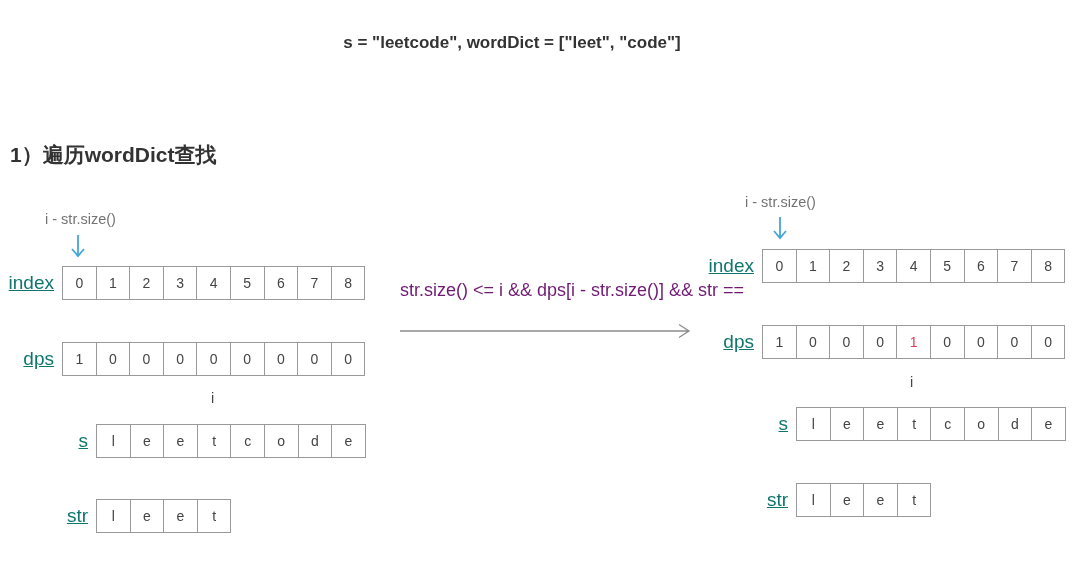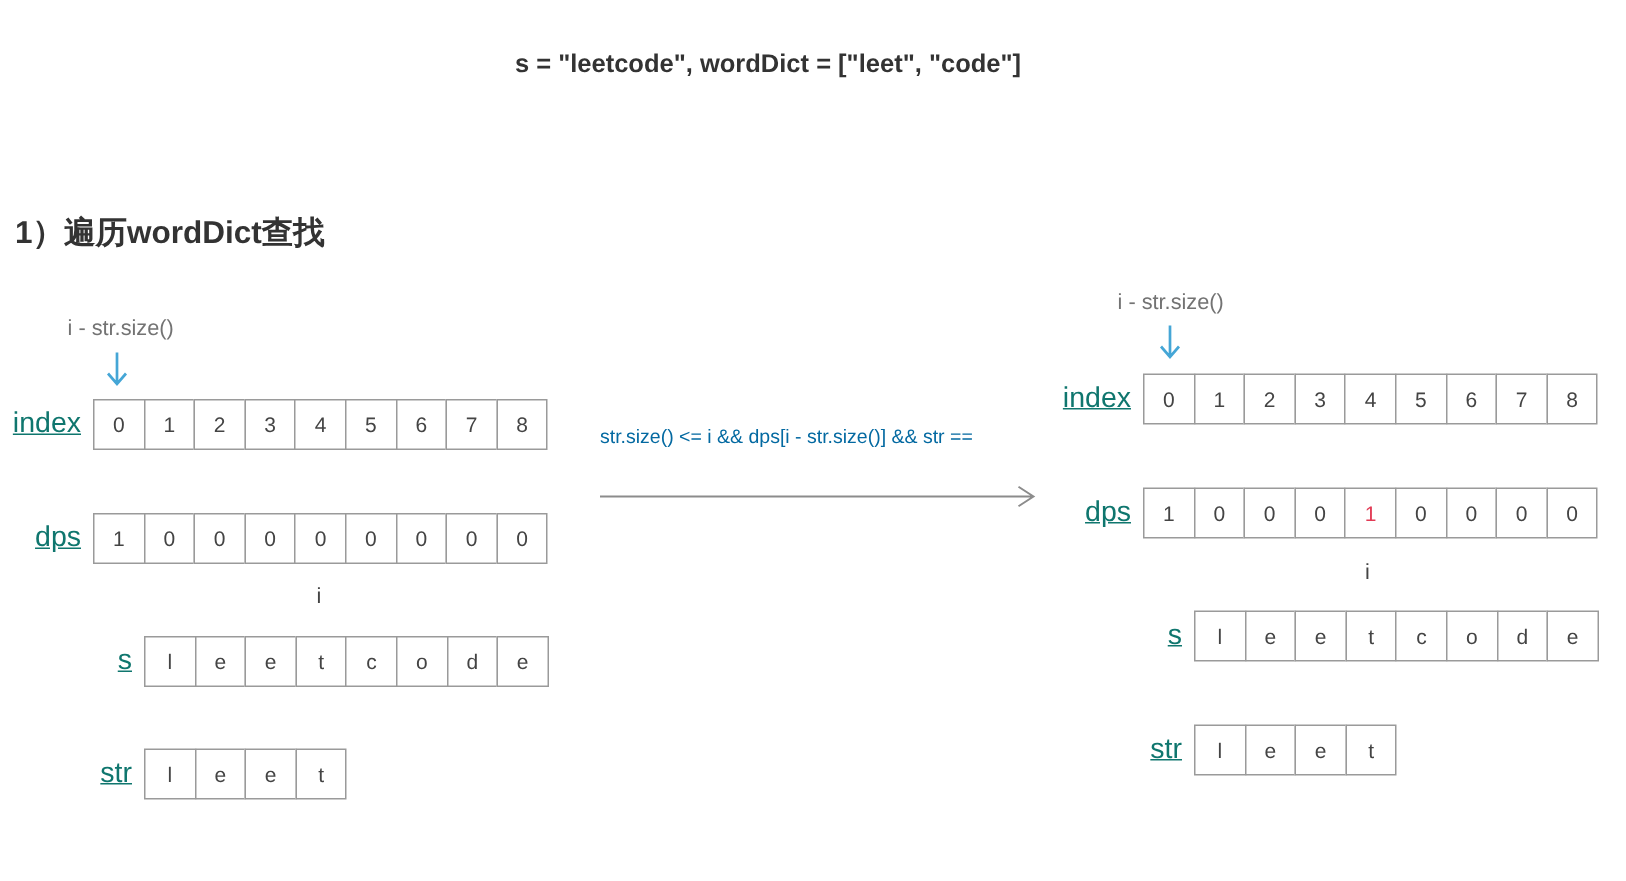--- a/index.html
+++ b/index.html
@@ -28,21 +28,21 @@
     font-size:14px;color:#444;
   }
   .cell:first-child{margin-left:0;}
   .cell.hl{color:var(--hl);}
   .row-label{
     position:absolute;right:100%;margin-right:8px;top:0;
     white-space:nowrap;font-size:19px;color:#0f766e;line-height:34px;text-decoration:underline;
   }
   .down-arrow{color:var(--accent);}
   .transition-text{
-    font-size:13px;color:#0369a1;line-height:17px;white-space:nowrap;
+    font-size:18px;color:#701a75;line-height:17px;white-space:nowrap;
   }
   .transition-arrow{color:var(--arrow);}
 </style>
 </head>
 <body style="--accent: #45a6d6; --hl: #e23b55; --border: #9a9a9a; --arrow: #8c8c8c;">
 
 <div class="abs title">s = "leetcode", wordDict = ["leet", "code"]</div>
 <div class="abs heading">1）遍历wordDict查找</div>
 
 <div>

